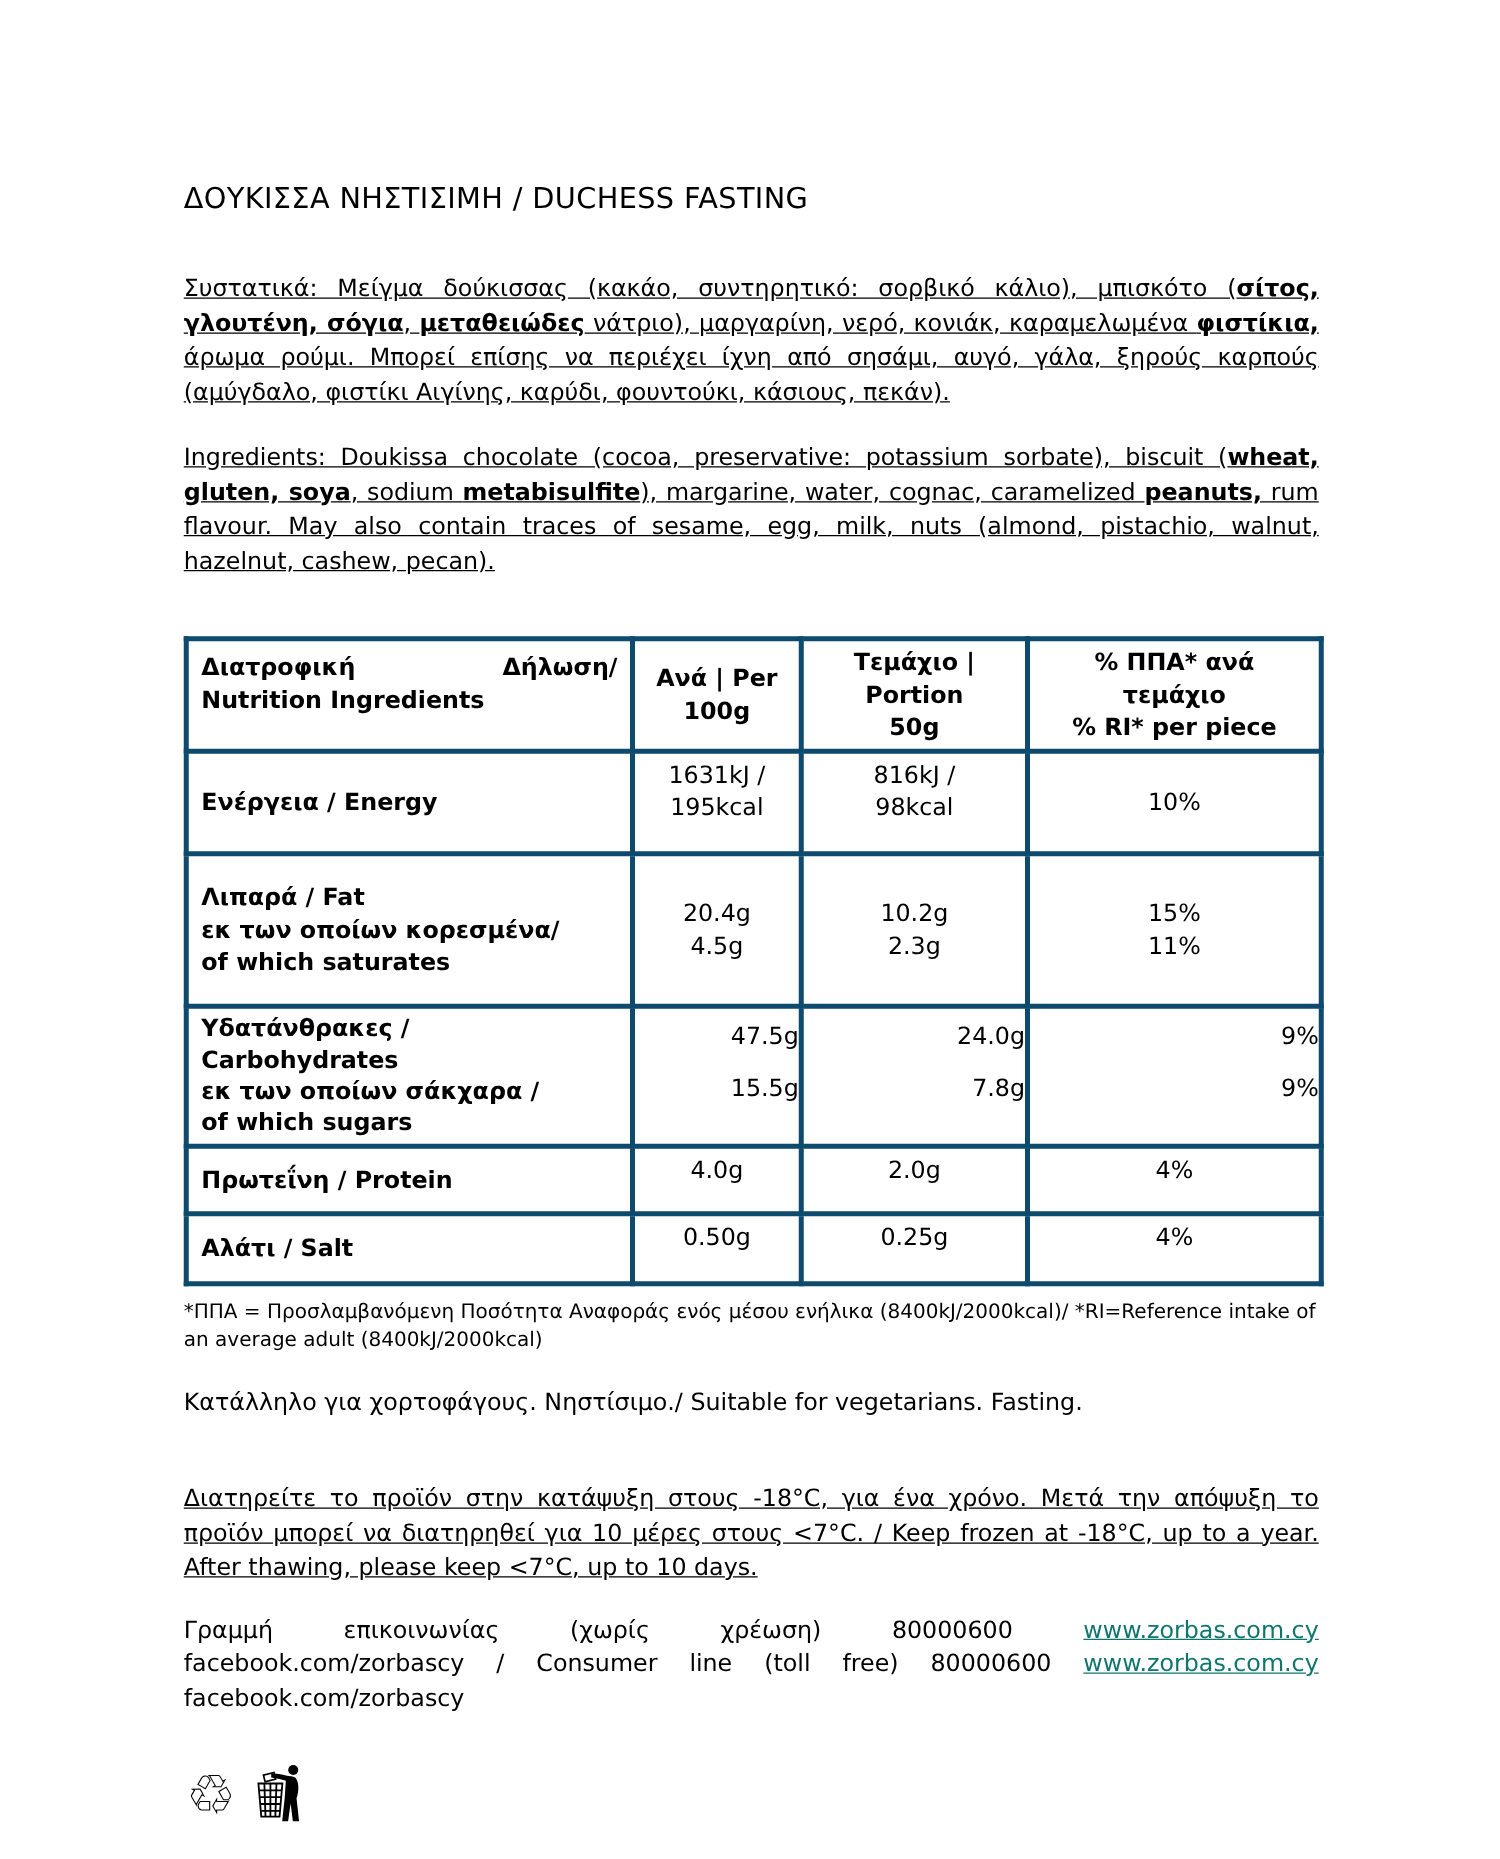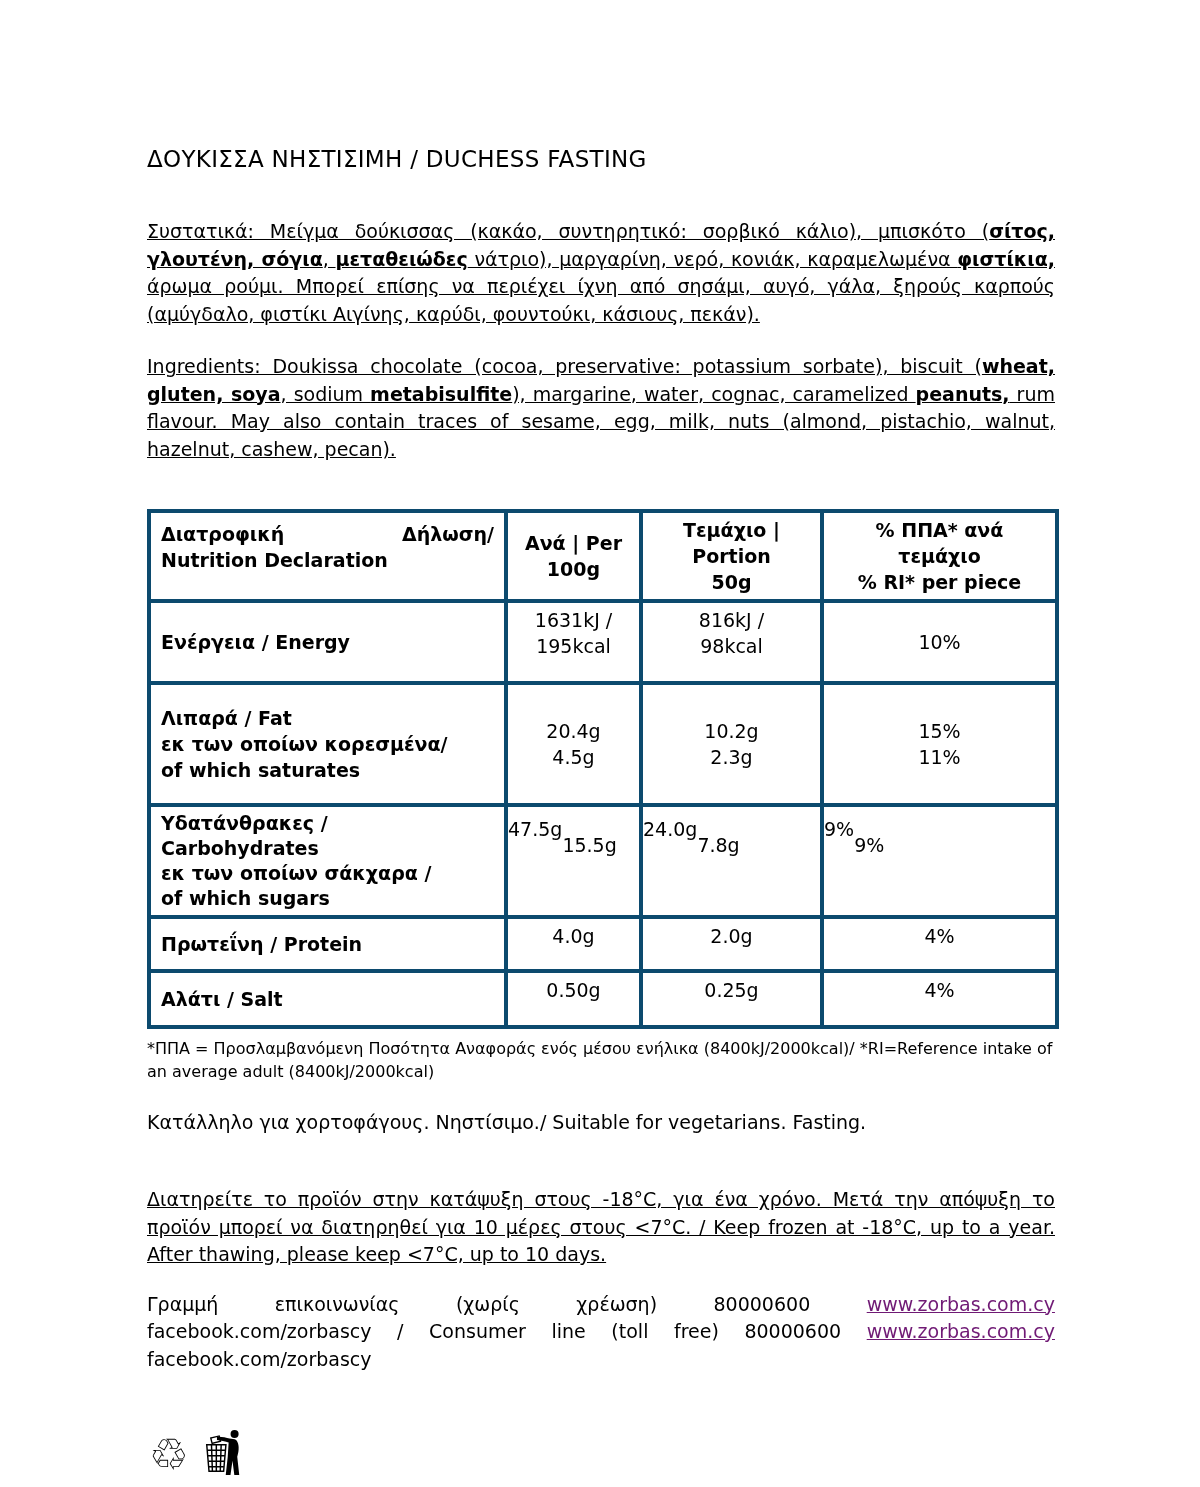--- a/index.html
+++ b/index.html
@@ -20,39 +20,39 @@
   table.nutrition td { border:4px solid #0c4a6e; font-size:19px; padding:0; vertical-align:middle; }
   table.nutrition .lbl { font-weight:bold; padding:4px 10px; }
   table.nutrition .lbl div { line-height:26px; }
   table.nutrition .val { text-align:center; }
   table.nutrition .val div { line-height:26px; }
   tr.hdr td { font-weight:bold; }
   tr.hdr .c { text-align:center; }
   tr.hdr .h1cell { vertical-align:top; padding:8px 10px 0 10px; }
   .justify-line { display:flex; justify-content:space-between; line-height:26px; font-weight:bold; }
   .vtop { vertical-align:top !important; padding-top:4px !important; }
-  .val-split { display:flex; flex-direction:row; align-items:flex-start; padding-top:5px; }
+  .val-split { display:flex; flex-direction:column; align-items:flex-end; padding-top:5px; }
   .val-split div + div { margin-top:16px; }
   tr.r-hdr td { height:78px; }
   tr.r-energy td { height:70px; }
   tr.r-fat td { height:110px; }
   tr.r-carb td { height:100px; }
   tr.r-carb .lbl div { line-height:25px; }
   tr.r-protein td { height:42px; }
   tr.r-salt td { height:44px; }
 
   .footnote { font-size:16px; line-height:23px; margin:0 0 26px 0; }
   .veg { font-size:19px; line-height:27px; margin:0 0 50px 0; }
   .para.storage { margin-bottom:22px; }
   .para.producer { margin-bottom:46px; }
 
-  .contact { font-size:19px; margin:0 0 56px 0; }
+  .contact { font-size:19px; margin:0 0 38px 0; }
   .contact .fline { display:flex; justify-content:space-between; line-height:27.5px; }
   .contact .pline { line-height:27.5px; }
-  .contact a { color:#701a75; text-decoration:underline;text-align:right; }
+  .contact a { color:#0f766e; text-decoration:underline;text-align:right; }
 
   .icons-row { display:flex; align-items:flex-end; gap:16px; margin-top:36px; margin-left:2px; }
   .recycle { font-size:44px; line-height:44px; display:inline-block; }
 </style>
 </head>
 <body>
 
 <div class="page">
 
   <h1 class="title">ΔΟΥΚΙΣΣΑ ΝΗΣΤΙΣΙΜΗ / DUCHESS FASTING</h1>
@@ -68,21 +68,21 @@
         <col style="width:181px">
         <col style="width:235px">
       </colgroup>
     <tbody>
         <tr class="hdr r-hdr">
       <td class="h1cell">
         <div class="justify-line">
           <span>Διατροφική</span>
           <span>Δήλωση/</span>
         </div>
-        <div style="line-height:26px;">Nutrition Declaration</div>
+        <div style="line-height:26px;">Nutrition Ingredients</div>
       </td>
       <td class="c">
         <div style="line-height:26px;">Ανά | Per</div>
         <div style="line-height:26px;">100g</div>
       </td>
       <td class="c">
         <div style="line-height:26px;">Τεμάχιο |</div>
         <div style="line-height:26px;">Portion</div>
         <div style="line-height:26px;">50g</div>
       </td>

